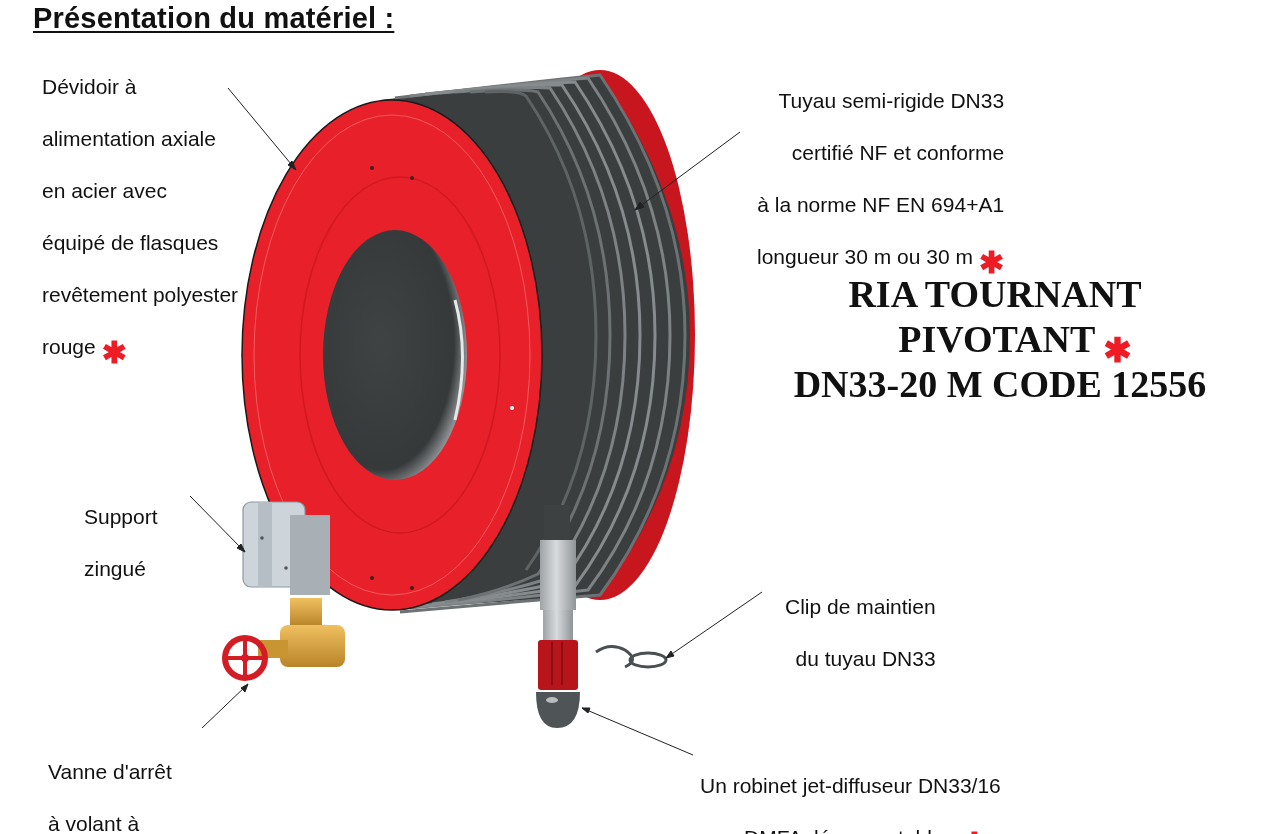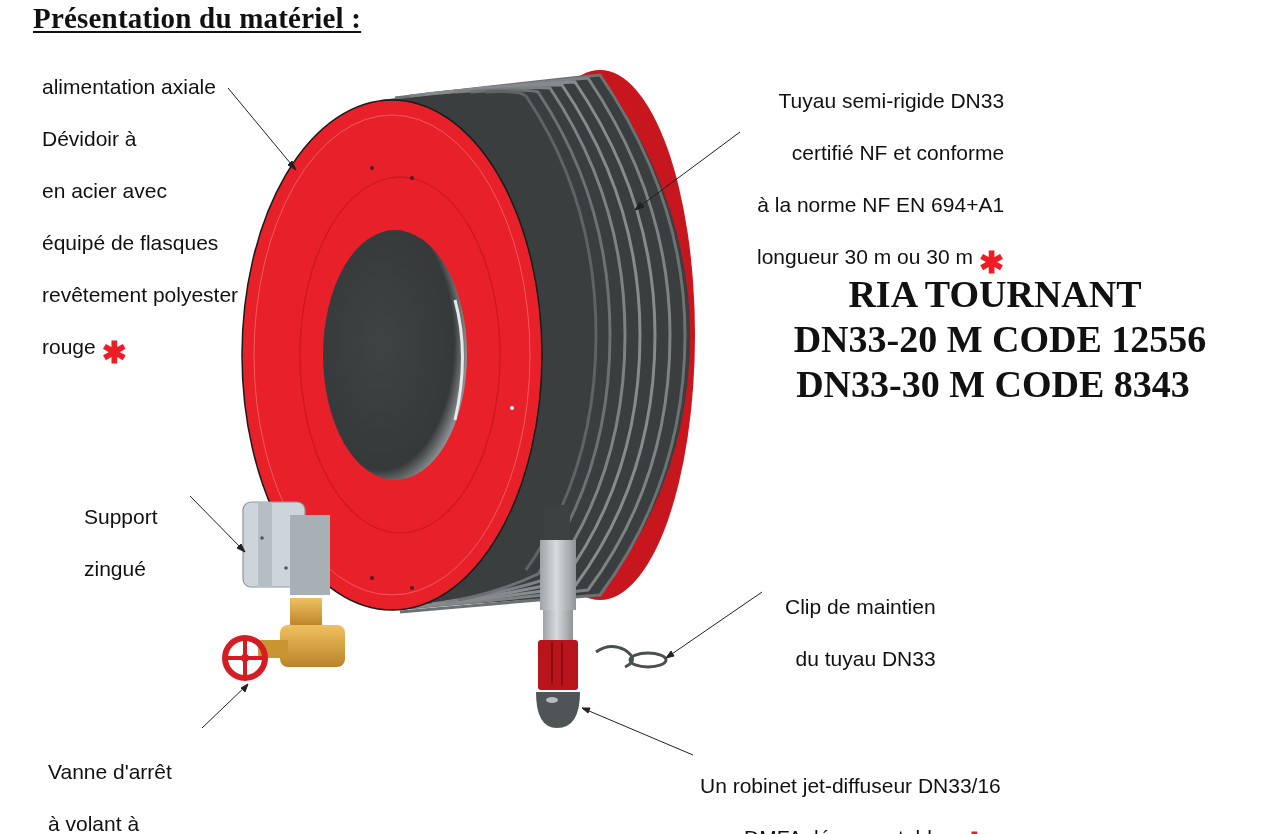--- a/index.html
+++ b/index.html
@@ -1,18 +1,18 @@
 <!DOCTYPE html>
 <html><head>
 <meta charset="utf-8">
 <style>
   html, body { margin: 0; padding: 0; background: #ffffff; }
   body { width: 1280px; height: 834px; position: relative; overflow: hidden;
          font-family: "Liberation Sans", sans-serif; color: #111; }
-  .title { position: absolute; left: 33px; top: 2px; font-family: Liberation Serif, serif;
+  .title { position: absolute; left: 33px; top: 2px; font-family: Liberation Sans, sans-serif;
            font-weight: bold; font-size: 29px; text-decoration: underline; text-underline-offset: 3px;
            text-decoration-thickness: 2px; letter-spacing: 0.2px; }
   .label { position: absolute; font-size: 21px; line-height: 26px; white-space: pre-line; }
   .label .line { display: block; }
   .ast { color: #ee1c25; font-size: 30px; font-weight: bold; line-height: 0; position: relative; top: 9px; margin-left: 6px; }
   .headline { position: absolute; font-weight: bold; font-size: 38px; line-height: 45px; text-align: center; }
   .headline .ast { font-size: 34px; top: 10px; margin-left: 8px; }
   svg.illus { position: absolute; left: 0; top: 0; }
 </style>
 </head>
@@ -117,39 +117,39 @@
     <line x1="762" y1="592" x2="666" y2="658"></line>
     <polygon points="666,658 671,651 674,656" fill="#222"></polygon>
     <line x1="693" y1="755" x2="582" y2="708"></line>
     <polygon points="582,708 590,708 588,713" fill="#222"></polygon>
   </g>
 </svg>
 
 <div class="title">Présentation du matériel :</div>
 
 <div class="label" style="left:42px; top:48px;">
+  <span class="line">Dévidoir à</span>
   <span class="line">alimentation axiale</span>
-  <span class="line">Dévidoir à</span>
   <span class="line">en acier avec</span>
   <span class="line">équipé de flasques</span>
   <span class="line">revêtement polyester</span>
   <span class="line"><span>rouge</span><span class="ast">✱</span></span>
 </div>
 
 <div class="label" style="left:757px; top:62px;text-align:right;">
   <span class="line">Tuyau semi-rigide DN33</span>
   <span class="line">certifié NF et conforme</span>
   <span class="line">à la norme NF EN 694+A1</span>
   <span class="line"><span>longueur 30 m ou 30 m</span><span class="ast">✱</span></span>
 </div>
 
 <div class="headline" style="left:760px; top:272px; width:480px;font-family:Liberation Serif, serif;">
   <div style="padding-right:10px;">RIA TOURNANT</div>
+  <div style="padding-left:30px;"><span>PIVOTANT</span><span class="ast">✱</span></div>
   <div>DN33-20 M CODE 12556</div>
-  <div style="padding-right:14px;">DN33-30 M CODE 8343</div>
 </div>
 
 <div class="label" style="left:84px; top:478px;">
   <span class="line">Support</span>
   <span class="line">zingué</span>
 </div>
 
 <div class="label" style="left:48px; top:733px;">
   <span class="line">Vanne d'arrêt</span>
   <span class="line">à volant à</span>

